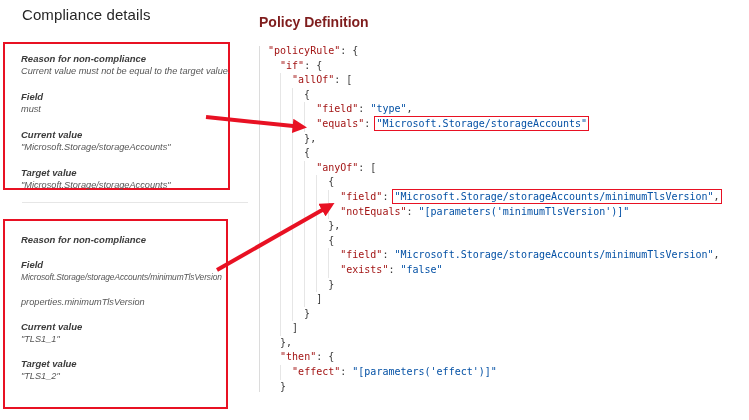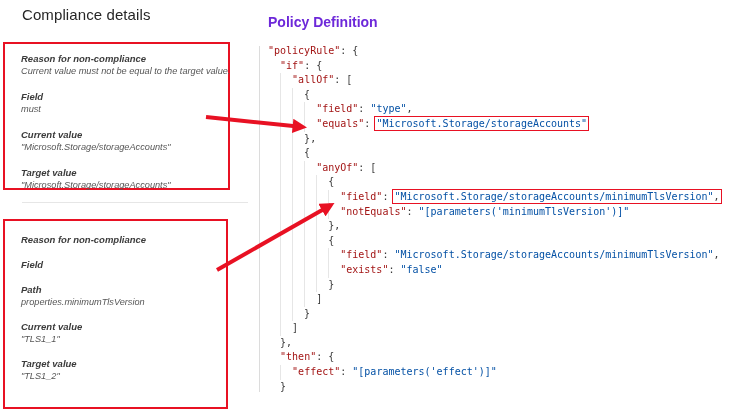--- a/index.html
+++ b/index.html
@@ -16,22 +16,22 @@
     overflow:hidden;position:relative;
   }
   .page{position:absolute;inset:0;width:749px;height:420px;}
 
   
   .title{
     position:absolute;left:22px;top:6px;
     font-size:15px;font-weight:400;color:#262626;letter-spacing:.1px;
   }
   .code-title{
-    position:absolute;left:268px;top:14px;
-    font-size:14px;font-weight:700;color:#6d28d9;
+    position:absolute;left:259px;top:14px;
+    font-size:14px;font-weight:700;color:#7f1d1d;
   }
 
   
   .cbox{
     position:absolute;left:3px;
     border:2.5px solid var(--red);
     background:#ffffff;
     padding:0 6px 0 16px;
   }
   .cbox1{top:42px;width:227px;height:148px;padding-top:9px;}
@@ -110,23 +110,23 @@
   </div>
 
   <div class="hdivider"></div>
 
   <div class="cbox cbox2">
     <div class="grp">
       <div class="cd-label">Reason for non-compliance</div>
     </div>
     <div class="grp">
       <div class="cd-label">Field</div>
+      <div class="cd-value cd-value--long">Microsoft.Storage/storageAccounts/minimumTlsVersion</div>
     </div>
     <div class="grp">
-      <div class="cd-label">Path</div>
       <div class="cd-value">properties.minimumTlsVersion</div>
     </div>
     <div class="grp">
       <div class="cd-label">Current value</div>
       <div class="cd-value">"TLS1_1"</div>
     </div>
     <div class="grp">
       <div class="cd-label">Target value</div>
       <div class="cd-value">"TLS1_2"</div>
     </div>

